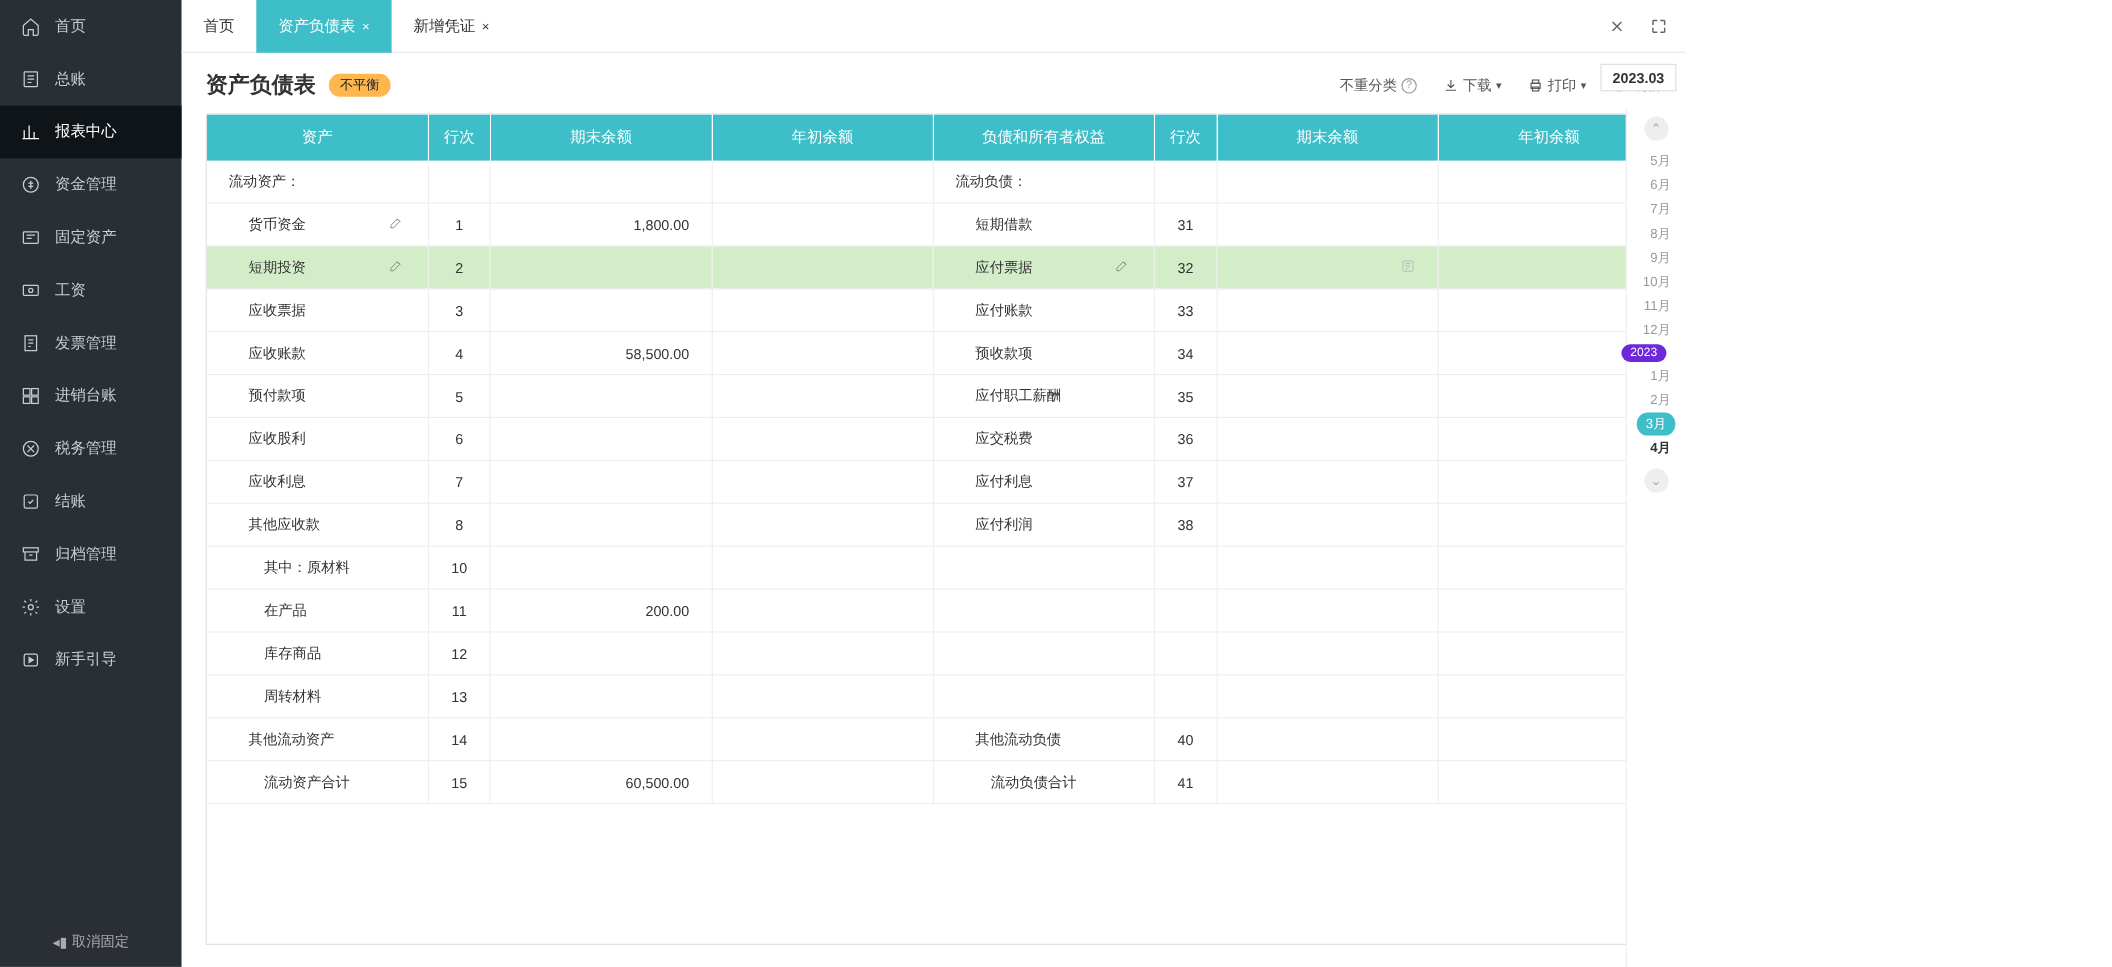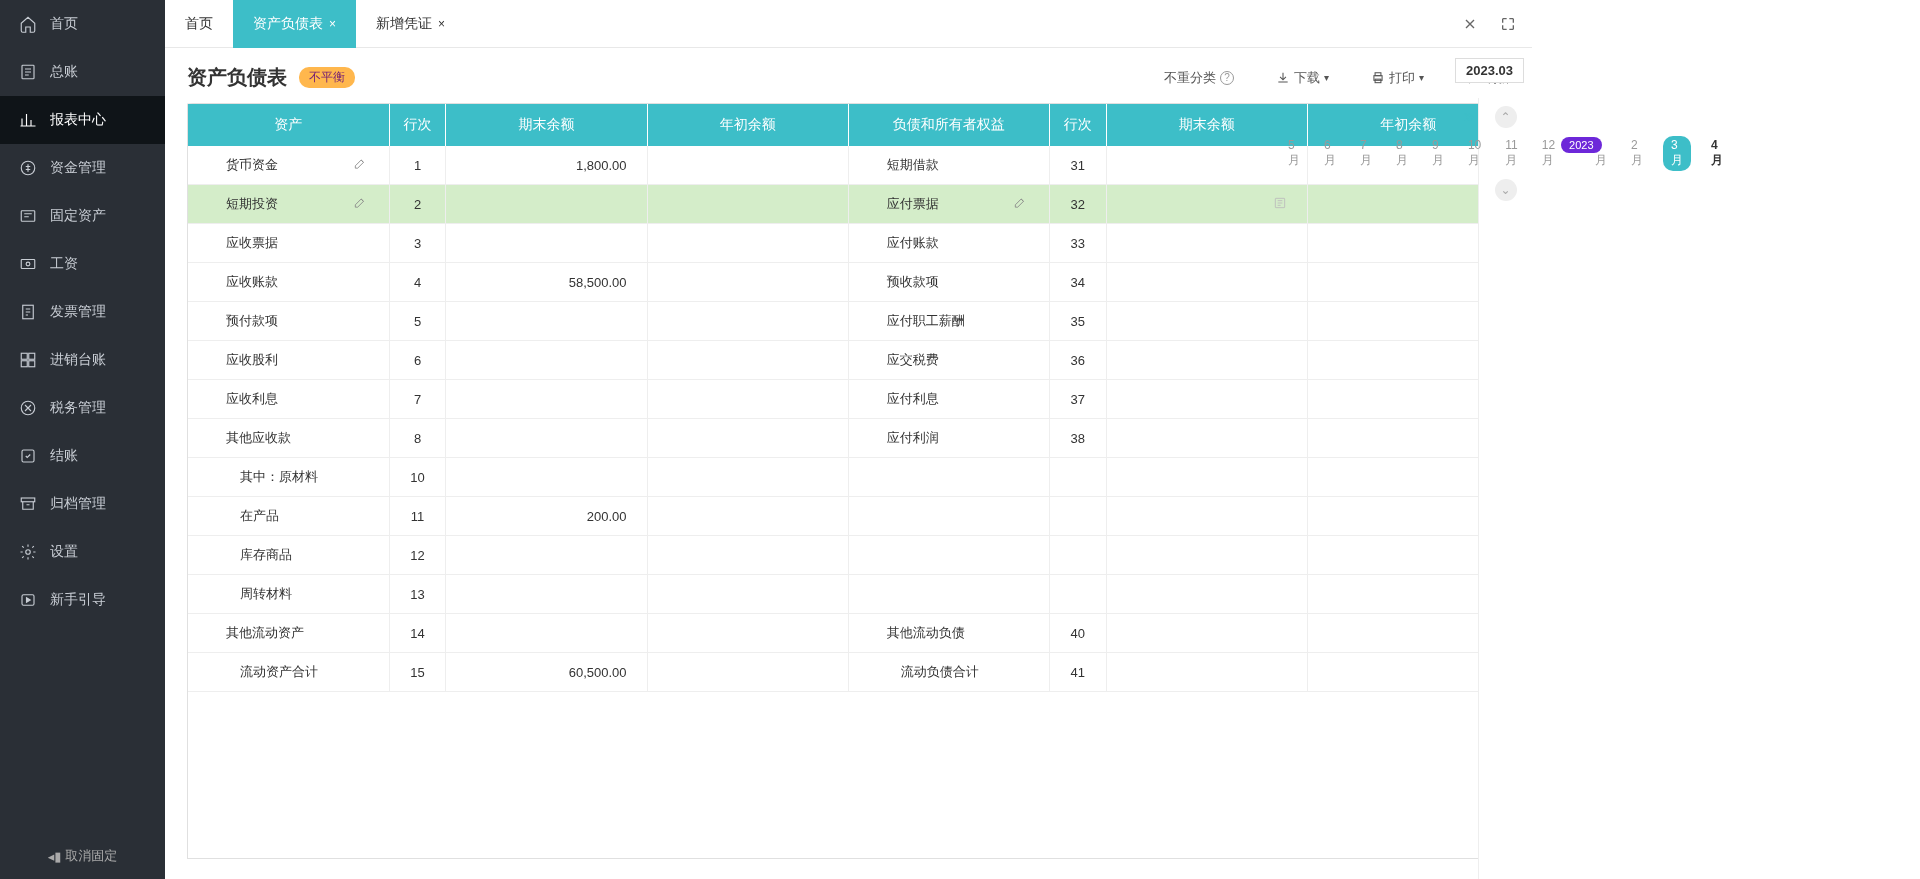--- a/index.html
+++ b/index.html
@@ -23,22 +23,22 @@
 .tab { padding: 0 20px; height: 48px; display: flex; align-items: center; cursor: pointer; font-size: 14px; color: #333; position: relative; }
 .tab.active { background: #3dbec8; color: #fff; }
 .tab .close { margin-left: 6px; font-size: 12px; }
 .tabs-right { position: absolute; right: 12px; display: flex; align-items: center; gap: 14px; }
 .icon-btn { width: 24px; height: 24px; display: flex; align-items: center; justify-content: center; cursor: pointer; color: #666; }
 .icon-btn svg { width: 16px; height: 16px; stroke: currentColor; fill: none; stroke-width: 2; }
 
 
 .page-header { padding: 16px 22px 12px; display: flex; align-items: center; }
 .page-title { font-size: 20px; font-weight: 600; color: #333; }
-.badge { margin-left: 12px; background: #ffb74d; color: #701a75; font-size: 12px; padding: 2px 10px; border-radius: 10px; }
-.header-actions { margin-left: auto; display: flex; align-items: center; gap: 42px; color: #555; font-size: 13px; }
+.badge { margin-left: 12px; background: #ffb74d; color: #0f172a; font-size: 12px; padding: 2px 10px; border-radius: 10px; }
+.header-actions { margin-left: auto; display: flex; align-items: center; gap: 24px; color: #555; font-size: 13px; }
 .action { display: flex; align-items: center; gap: 4px; cursor: pointer; }
 .action svg { width: 14px; height: 14px; stroke: currentColor; fill: none; stroke-width: 1.8; }
 .question-icon { width: 14px; height: 14px; border: 1px solid #999; border-radius: 50%; display: inline-flex; align-items: center; justify-content: center; font-size: 10px; color: #999; }
 .chevron { font-size: 10px; }
 
 
 .table-wrap { flex: 1; padding: 0 22px 20px; overflow: hidden; position: relative; border-radius: 28px; }
 .table-scroll { height: 100%; overflow: auto; border: 1px solid #e0e0e0; position: relative; }
 table { width: 100%; border-collapse: collapse; table-layout: fixed; }
 thead th { background: #3dbec8; color: #fff; font-weight: normal; padding: 12px 8px; font-size: 14px; text-align: center; border-right: 1px solid rgba(255,255,255,0.3); position: sticky; top: 0; }
@@ -57,21 +57,21 @@
 .formula-icon { color: #bbb; }
 .formula-icon svg { width: 14px; height: 14px; stroke: currentColor; fill: none; stroke-width: 1.5; }
 td.num { text-align: center; }
 td.amt { text-align: right; padding-right: 20px; }
 
 
 .period-panel { position: absolute; right: 0; top: 98px; width: 54px; background: #fff; border-left: 1px solid #eee; height: calc(100% - 98px); display: flex; flex-direction: column; align-items: center; }
 .period-current { position: absolute; right: 8px; top: -40px; background: #fff; padding: 4px 10px; border: 1px solid #ddd; font-size: 13px; font-weight: 600; }
 .period-expand { position: absolute; right: 58px; top: 106px; color: #3dbec8; cursor: pointer; font-size: 18px; }
 .period-arrow { width: 22px; height: 22px; border-radius: 50%; background: #eee; display: flex; align-items: center; justify-content: center; margin: 8px 0; color: #aaa; cursor: pointer; font-size: 12px; }
-.period-months { display: flex; flex-direction: row; gap: 16px; align-items: flex-start; }
+.period-months { display: flex; flex-direction: column; gap: 1px; align-items: flex-end; }
 .month { font-size: 12px; color: #999; cursor: pointer; padding: 2px 4px; }
 .month.dark { color: #333; font-weight: 600; }
 .month.active { background: #3dbec8; color: #fff; border-radius: 10px; padding: 2px 8px; }
 .year-badge { background: #6d28d9; color: #fff; font-size: 11px; padding: 2px 8px; border-radius: 10px; position: absolute; left: -14px; }
 .year-wrap { position: relative; display: flex; align-items: center; height: 18px; width: 100%; justify-content: center; }
 </style>
 </head>
 <body>
 
 <div class="app">
@@ -284,20 +284,34 @@
               <th>年初余额</th>
               <th>负债和所有者权益</th>
               <th>行次</th>
               <th>期末余额</th>
               <th>年初余额</th>
             </tr>
           </thead>
           <tbody id="table-body">
               <tr>
                 <td>
+                  <div class="section-label">流动资产：</div>
+                </td>
+                <td class="num"></td>
+                <td class="amt"></td>
+                <td class="amt"></td>
+                <td>
+                  <div class="section-label">流动负债：</div>
+                </td>
+                <td class="num"></td>
+                <td class="amt"></td>
+                <td class="amt"></td>
+              </tr>
+              <tr>
+                <td>
                   <div class="indent1">货币资金<span class="edit-icon"><svg viewBox="0 0 24 24">
                         <path d="M4 20h4l10-10-4-4L4 16v4zM14 6l4 4"></path>
                       </svg></span></div>
                 </td>
                 <td class="num">1</td>
                 <td class="amt">1,800.00</td>
                 <td class="amt"></td>
                 <td>
                   <div class="indent1">短期借款</div>
                 </td>

